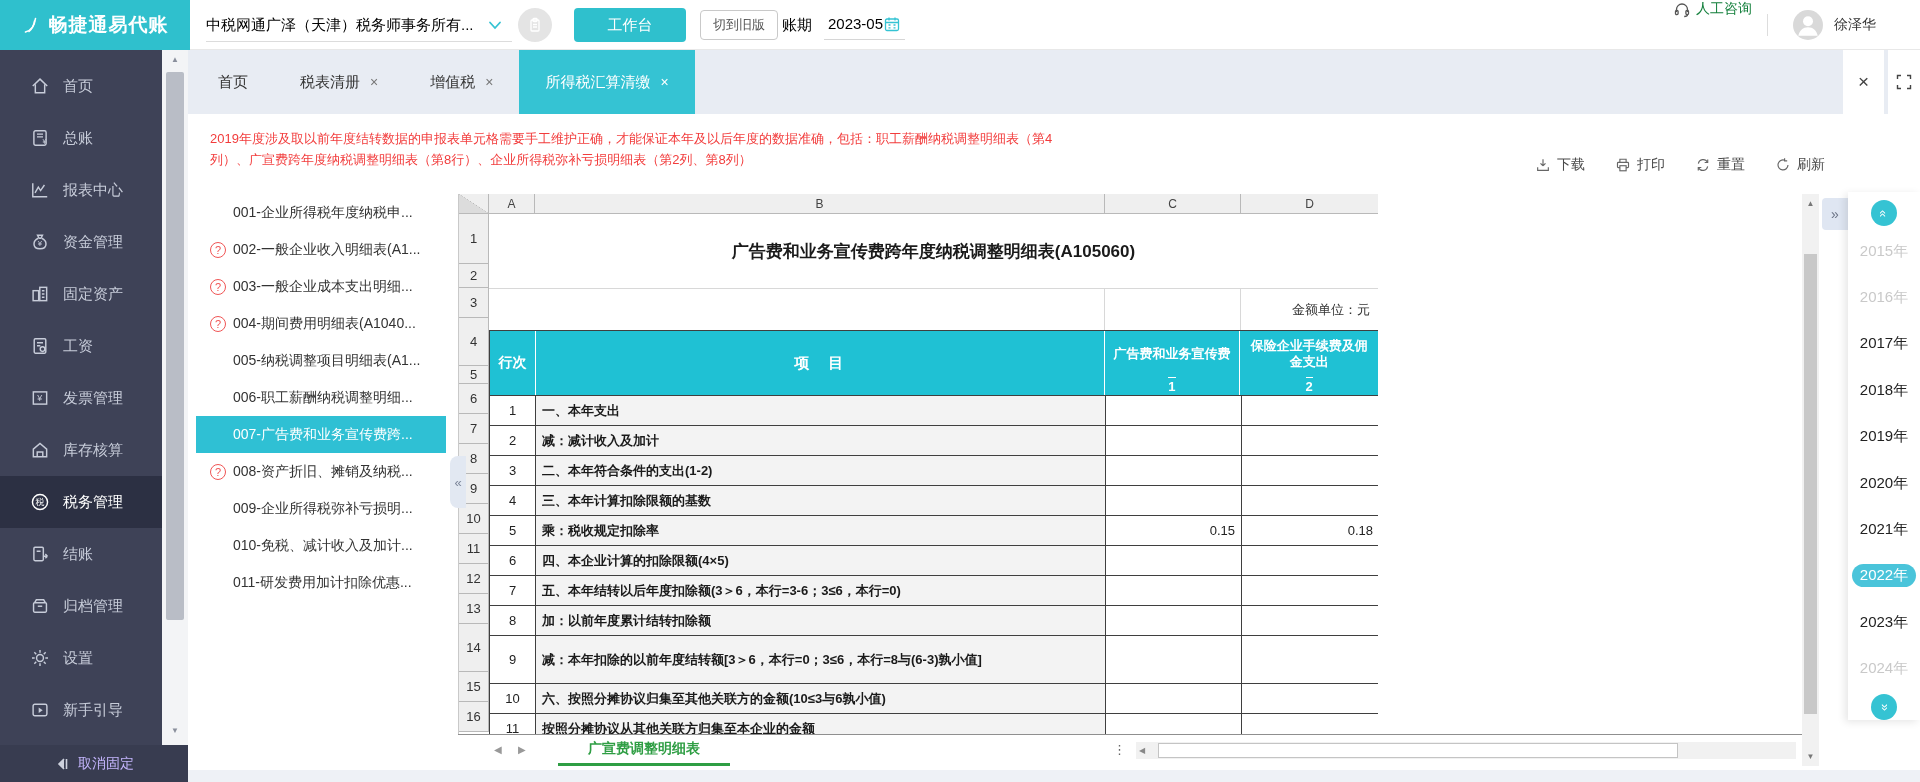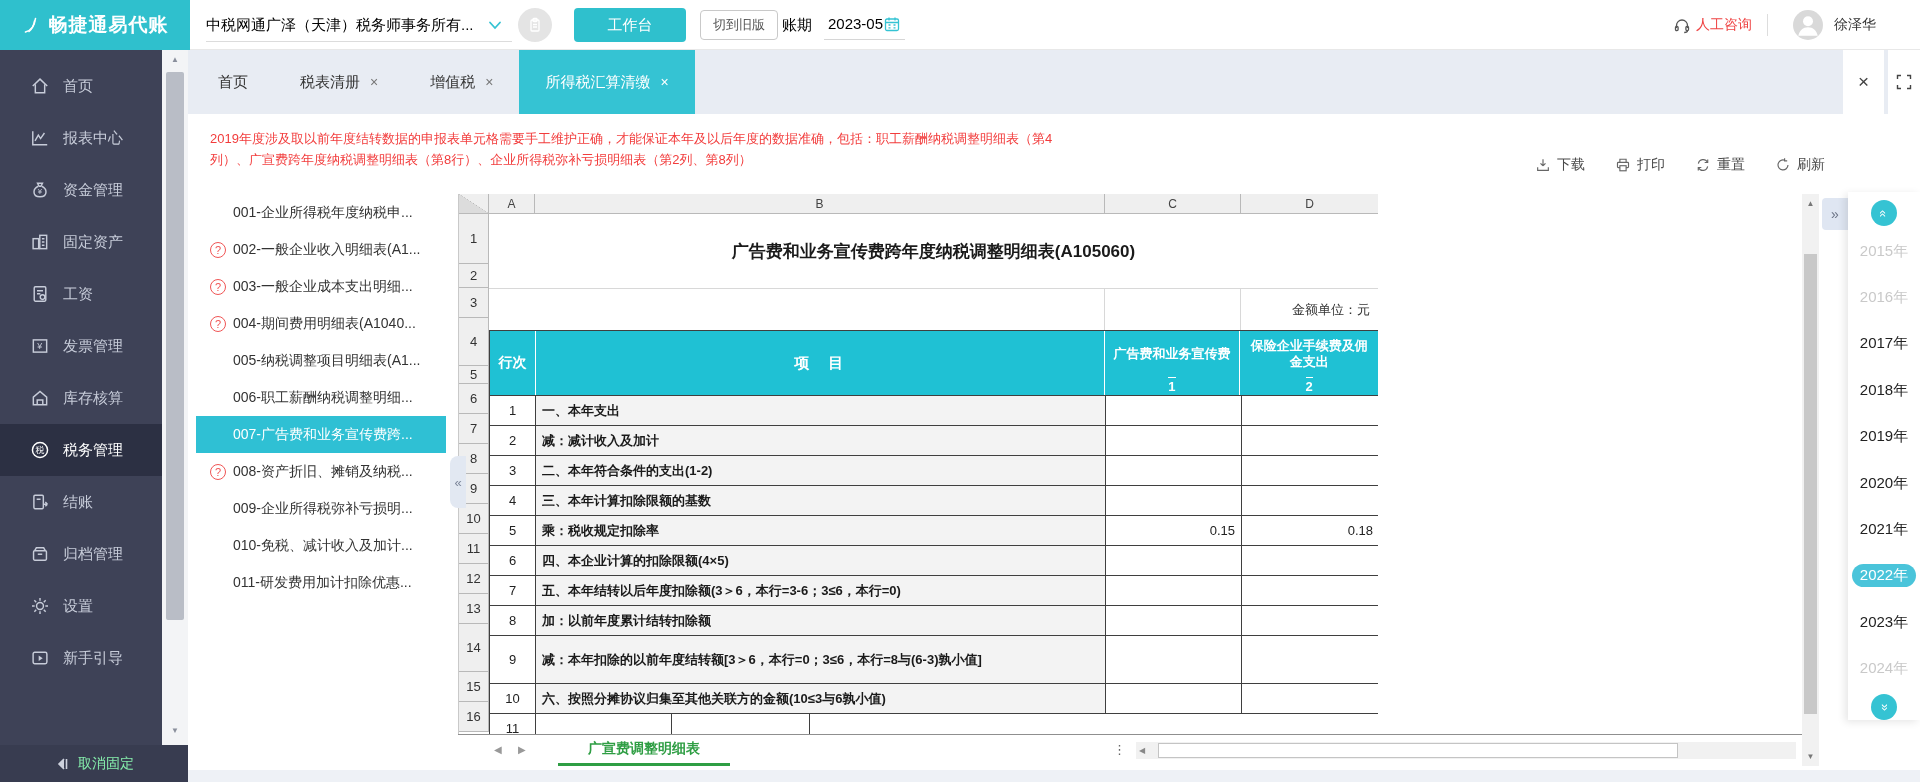--- a/index.html
+++ b/index.html
@@ -9,35 +9,35 @@
 
 
 .topbar{position:absolute;inset:0 0 auto 0;height:50px;background:#fff;border-bottom:1px solid #e8e8e8;z-index:30}
 .logo{position:absolute;left:0;top:0;width:190px;height:50px;background:#2fc0cd;color:#fff;display:flex;align-items:center;justify-content:center;gap:9px;font-size:19px;font-weight:bold;letter-spacing:1px}
 .company{position:absolute;left:206px;top:9px;height:33px;display:flex;align-items:center;gap:12px;border-bottom:1px solid #dcdcdc;padding-right:8px;font-size:15px;color:#000000;cursor:pointer}
 .badge{position:absolute;left:518px;top:8px;width:34px;height:34px;border-radius:50%;background:#e4e4e4;display:flex;align-items:center;justify-content:center;color:#fff}
 .btn-workbench{position:absolute;left:574px;top:8px;width:112px;height:34px;background:#2fc0cd;color:#fff;border:none;border-radius:4px;font-size:15px;cursor:pointer}
 .btn-old{position:absolute;left:700px;top:10px;height:30px;padding:0 12px;background:#fff;border:1px solid #c9c9c9;border-radius:4px;font-size:13px;color:#555;cursor:pointer}
 .period{position:absolute;left:782px;top:0;height:50px;display:flex;align-items:center;gap:12px;font-size:15px;color:#000000}
 .period-value{display:flex;gap:0;border-bottom:1px solid #d6d6d6;padding:4px 4px 6px 4px;cursor:pointer}
-.support{position:absolute;right:168px;top:0;height:50px;display:flex;align-items:center;gap:5px;font-size:14px;color:#ef4444;cursor:pointer}
+.support{position:absolute;right:168px;top:0;height:50px;display:flex;align-items:flex-start;gap:5px;font-size:14px;color:#15803d;cursor:pointer}
 .top-divider{position:absolute;right:152px;top:14px;width:1px;height:22px;background:#ddd}
 .user{position:absolute;right:44px;top:0;height:50px;display:flex;align-items:center;gap:11px;font-size:14px;color:#333;cursor:pointer}
 .avatar{width:30px;height:30px;border-radius:50%;background:#d9d9d9;display:flex;align-items:center;justify-content:center;overflow:hidden}
 
 
 .sidenav{position:absolute;left:0;top:50px;bottom:37px;width:162px;background:#3e4257;padding-top:10px;z-index:20;overflow:hidden}
 .nav-item{height:52px;display:flex;align-items:center;gap:13px;padding-left:30px;color:#c7ccd9;font-size:15px;cursor:pointer}
 .nav-item.active{background:#2c3043;color:#fff}
 .nav-icon{width:20px;height:20px;display:inline-flex}
 .nav-icon svg{width:20px;height:20px}
 .sidescroll{position:absolute;left:162px;top:50px;bottom:37px;width:26px;background:#f3f4f6;z-index:20}
 .sidescroll .arr{position:absolute;left:0;width:100%;text-align:center;font-size:8px;color:#8a8f9c}
 .sidescroll .thumb{position:absolute;left:4px;right:4px;top:22px;height:548px;background:#b9bdc6;border-radius:2px}
-.sidefoot{position:absolute;left:0;bottom:0;width:188px;height:37px;background:#383c50;color:#86efac;display:flex;align-items:center;justify-content:center;gap:6px;font-size:14px;z-index:21;cursor:pointer}
+.sidefoot{position:absolute;left:0;bottom:0;width:188px;height:37px;background:#383c50;color:#c4b5fd;display:flex;align-items:center;justify-content:center;gap:6px;font-size:14px;z-index:21;cursor:pointer}
 
 
 .content{position:absolute;left:188px;top:50px;right:0;bottom:0}
 .tabstrip{position:relative;height:64px;background:#e8ecf3}
 .tabs{display:flex;height:64px;padding-left:4px}
 .tab{display:flex;align-items:center;gap:10px;padding:0 26px;font-size:15px;color:#333;cursor:pointer}
 .tab .tab-x{display:none;font-size:14px;color:#777;line-height:1}
 .tab.closable .tab-x{display:inline}
 .tab.active{background:#35c3d3;color:#fff}
 .tab.active .tab-x{color:#fff}
@@ -200,20 +200,30 @@
           <svg viewBox="0 0 18 18" fill="none" stroke="currentColor" stroke-width="1.3">
             <path d="M2.5 9L9 2.8 15.5 9"></path>
             <path d="M4.8 7.5V15h8.4V7.5"></path>
           </svg>
         </span>
         <span class="nav-label">首页</span>
       </div>
       <div class="nav-item">
         <span class="nav-icon">
           <svg viewBox="0 0 18 18" fill="none" stroke="currentColor" stroke-width="1.3">
+            <rect x="3.5" y="2.5" width="11" height="13" rx="1.5"></rect>
+            <path d="M6.3 5.5h5.4M6.3 8h5.4"></path>
+            <text x="11.3" y="14.6" font-size="6" fill="currentColor" stroke="none">¥</text>
+          </svg>
+        </span>
+        <span class="nav-label">总账</span>
+      </div>
+      <div class="nav-item">
+        <span class="nav-icon">
+          <svg viewBox="0 0 18 18" fill="none" stroke="currentColor" stroke-width="1.3">
             <path d="M2.5 3v12h13"></path>
             <polyline points="4.5,11.5 7.5,6.5 9.5,9.5 13,4.5"></polyline>
           </svg>
         </span>
         <span class="nav-label">报表中心</span>
       </div>
       <div class="nav-item">
         <span class="nav-icon">
           <svg viewBox="0 0 18 18" fill="none" stroke="currentColor" stroke-width="1.3">
             <path d="M6.8 3h4.4l-1.4 2.6h-1.6z"></path>
@@ -554,20 +564,21 @@
                   <div class="c-val"></div>
                 </div>
                 <div class="srow">
                   <div class="c-num">10</div>
                   <div class="c-item">六、按照分摊协议归集至其他关联方的金额(10≤3与6孰小值)</div>
                   <div class="c-val"></div>
                   <div class="c-val"></div>
                 </div>
                 <div class="srow">
                   <div class="c-num">11</div>
+                  <div class="c-item">按照分摊协议从其他关联方归集至本企业的金额</div>
                   <div class="c-val"></div>
                   <div class="c-val"></div>
                 </div>
             </div>
           </div>
         </div>
       </div>
 
       <div class="sheetbar">
         <span class="sb-prev">◀</span>

